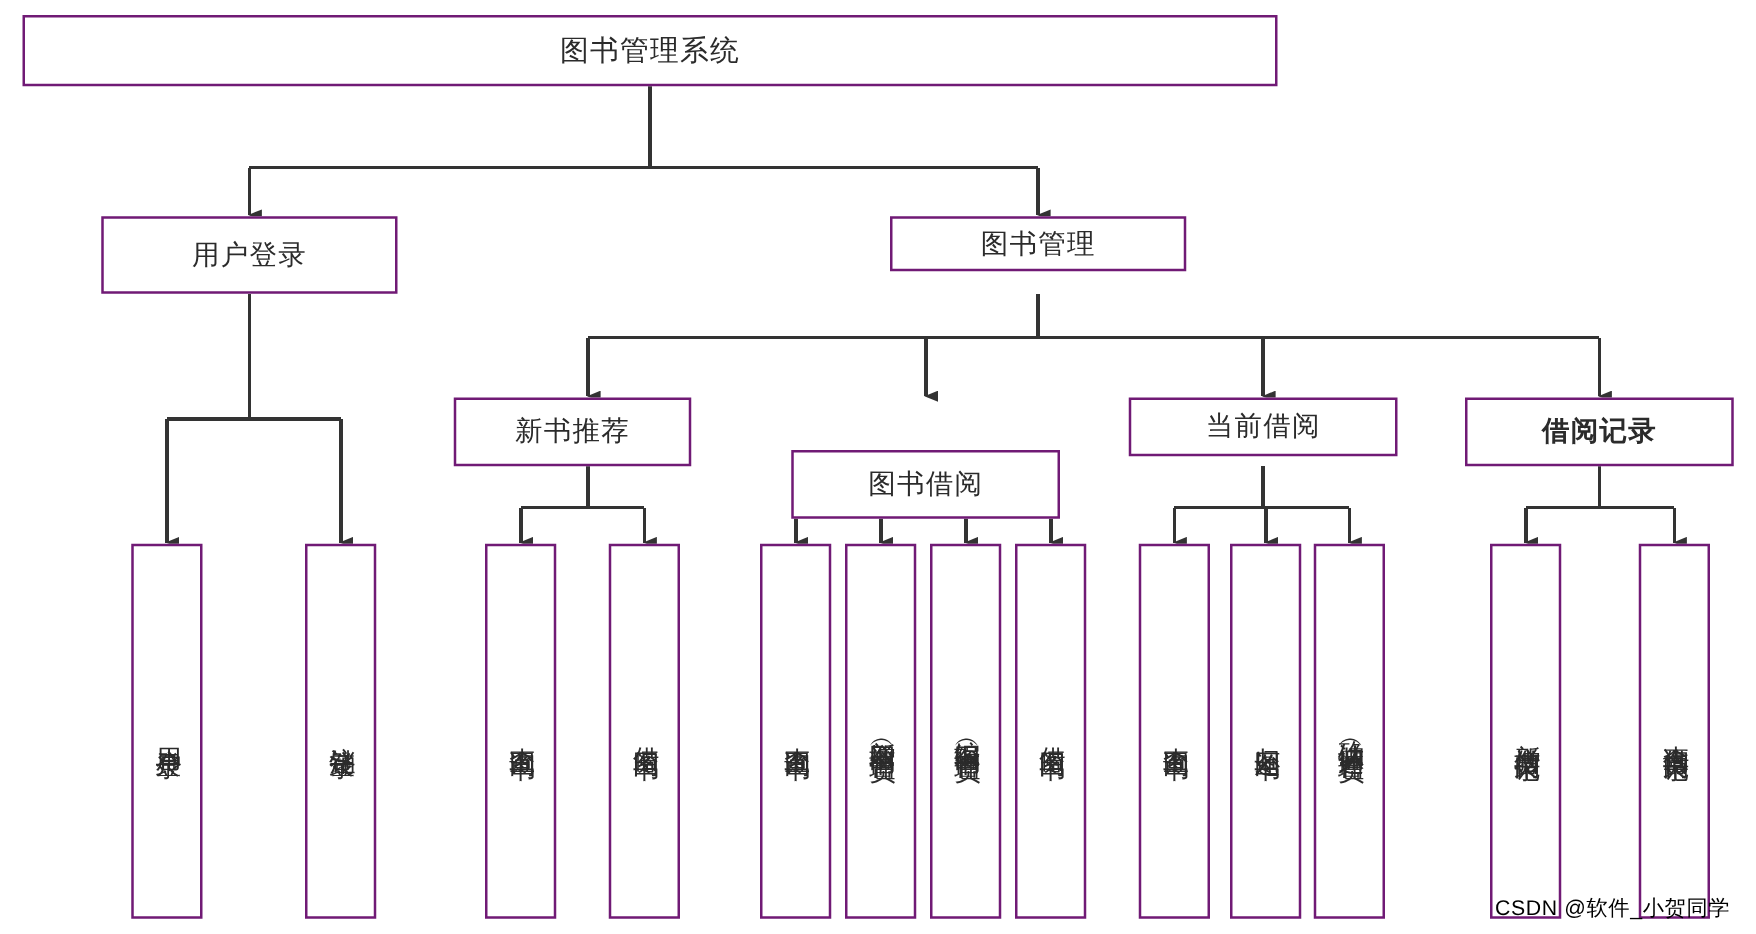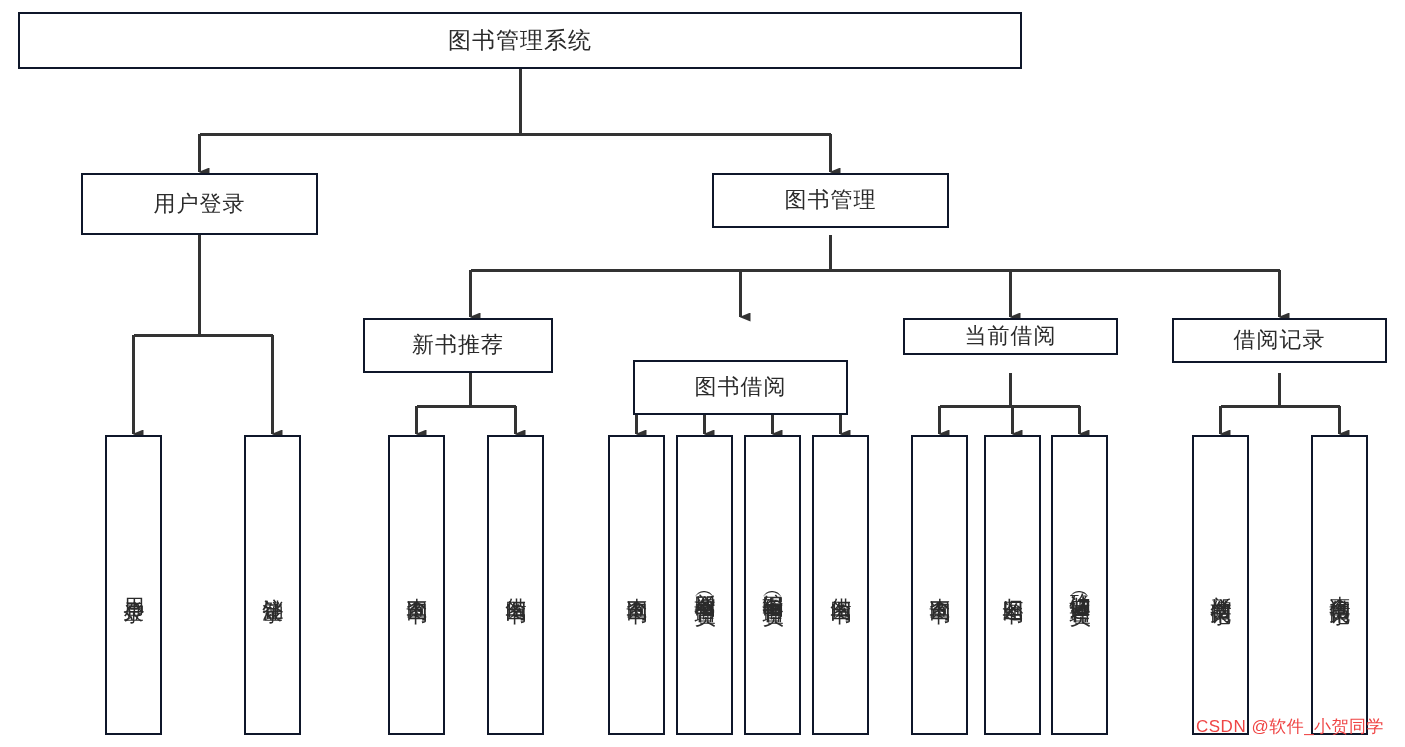--- a/index.html
+++ b/index.html
@@ -22,21 +22,21 @@
     left: 0;
     top: 0;
     width: 1405px;
     height: 747px;
     pointer-events: none;
   }
   .node {
     position: absolute;
     box-sizing: border-box;
     background: #ffffff;
-    border: 2px solid #0f172a;
+    border: 2px solid #701a75;
     display: flex;
     align-items: center;
     justify-content: center;
     color: #2b2b2b;
   }
   .node.horizontal {
     font-size: 22px;
     line-height: 1.1;
     letter-spacing: 1px;
   }
@@ -111,33 +111,33 @@
         <line x1="1339.5" y1="406" x2="1339.5" y2="434" stroke="#333333" stroke-width="3" shape-rendering="crispEdges" marker-end="url(#arrowhead)"></line>
       </g>
   </svg>
   <div id="node-layer">
       <div class="node horizontal root" style="left: 18px; top: 12px; width: 1004px; height: 57px;">
         <span>图书管理系统</span>
       </div>
       <div class="node horizontal" style="left: 81px; top: 173px; width: 237px; height: 62px;">
         <span>用户登录</span>
       </div>
-      <div class="node horizontal" style="left: 712px; top: 173px; width: 237px; height: 55px;">
+      <div class="node horizontal" style="left: 712px; top: 173px; width: 237px; height: 44px;">
         <span>图书管理</span>
       </div>
       <div class="node horizontal" style="left: 363px; top: 318px; width: 190px; height: 55px;">
         <span>新书推荐</span>
       </div>
       <div class="node horizontal" style="left: 633px; top: 318px; width: 215px; height: 55px; margin-top: 42px;">
         <span>图书借阅</span>
       </div>
-      <div class="node horizontal" style="left: 903px; top: 318px; width: 215px; height: 37px;">
+      <div class="node horizontal" style="left: 903px; top: 318px; width: 215px; height: 47px;">
         <span>当前借阅</span>
       </div>
-      <div class="node horizontal" style="left: 1172px; top: 318px; width: 215px; height: 45px;">
+      <div class="node horizontal" style="left: 1172px; top: 318px; width: 215px; height: 55px; font-weight: bold;">
         <span>借阅记录</span>
       </div>
       <div class="node vertical" style="left: 105px; top: 435px; width: 57px; height: 300px;">
         <span class="vlabel">用户登录</span>
       </div>
       <div class="node vertical" style="left: 244px; top: 435px; width: 57px; height: 300px;">
         <span class="vlabel">注销登录</span>
       </div>
       <div class="node vertical" style="left: 388px; top: 435px; width: 57px; height: 300px;">
         <span class="vlabel">查询图书</span>
@@ -166,14 +166,14 @@
       <div class="node vertical" style="left: 1051px; top: 435px; width: 57px; height: 300px;">
         <span class="vlabel">确认归还（管理员）</span>
       </div>
       <div class="node vertical" style="left: 1192px; top: 435px; width: 57px; height: 300px;">
         <span class="vlabel">新增借阅记录</span>
       </div>
       <div class="node vertical" style="left: 1311px; top: 435px; width: 57px; height: 300px;">
         <span class="vlabel">查询借阅记录</span>
       </div>
     </div>
-  <div class="watermark" style="left: 1196px; top: 715px; color: #ef4444;">CSDN @软件_小贺同学</div>
+  <div class="watermark" style="left: 1196px; top: 715px; color: #000000;">CSDN @软件_小贺同学</div>
 </div>
 
 </body></html>

